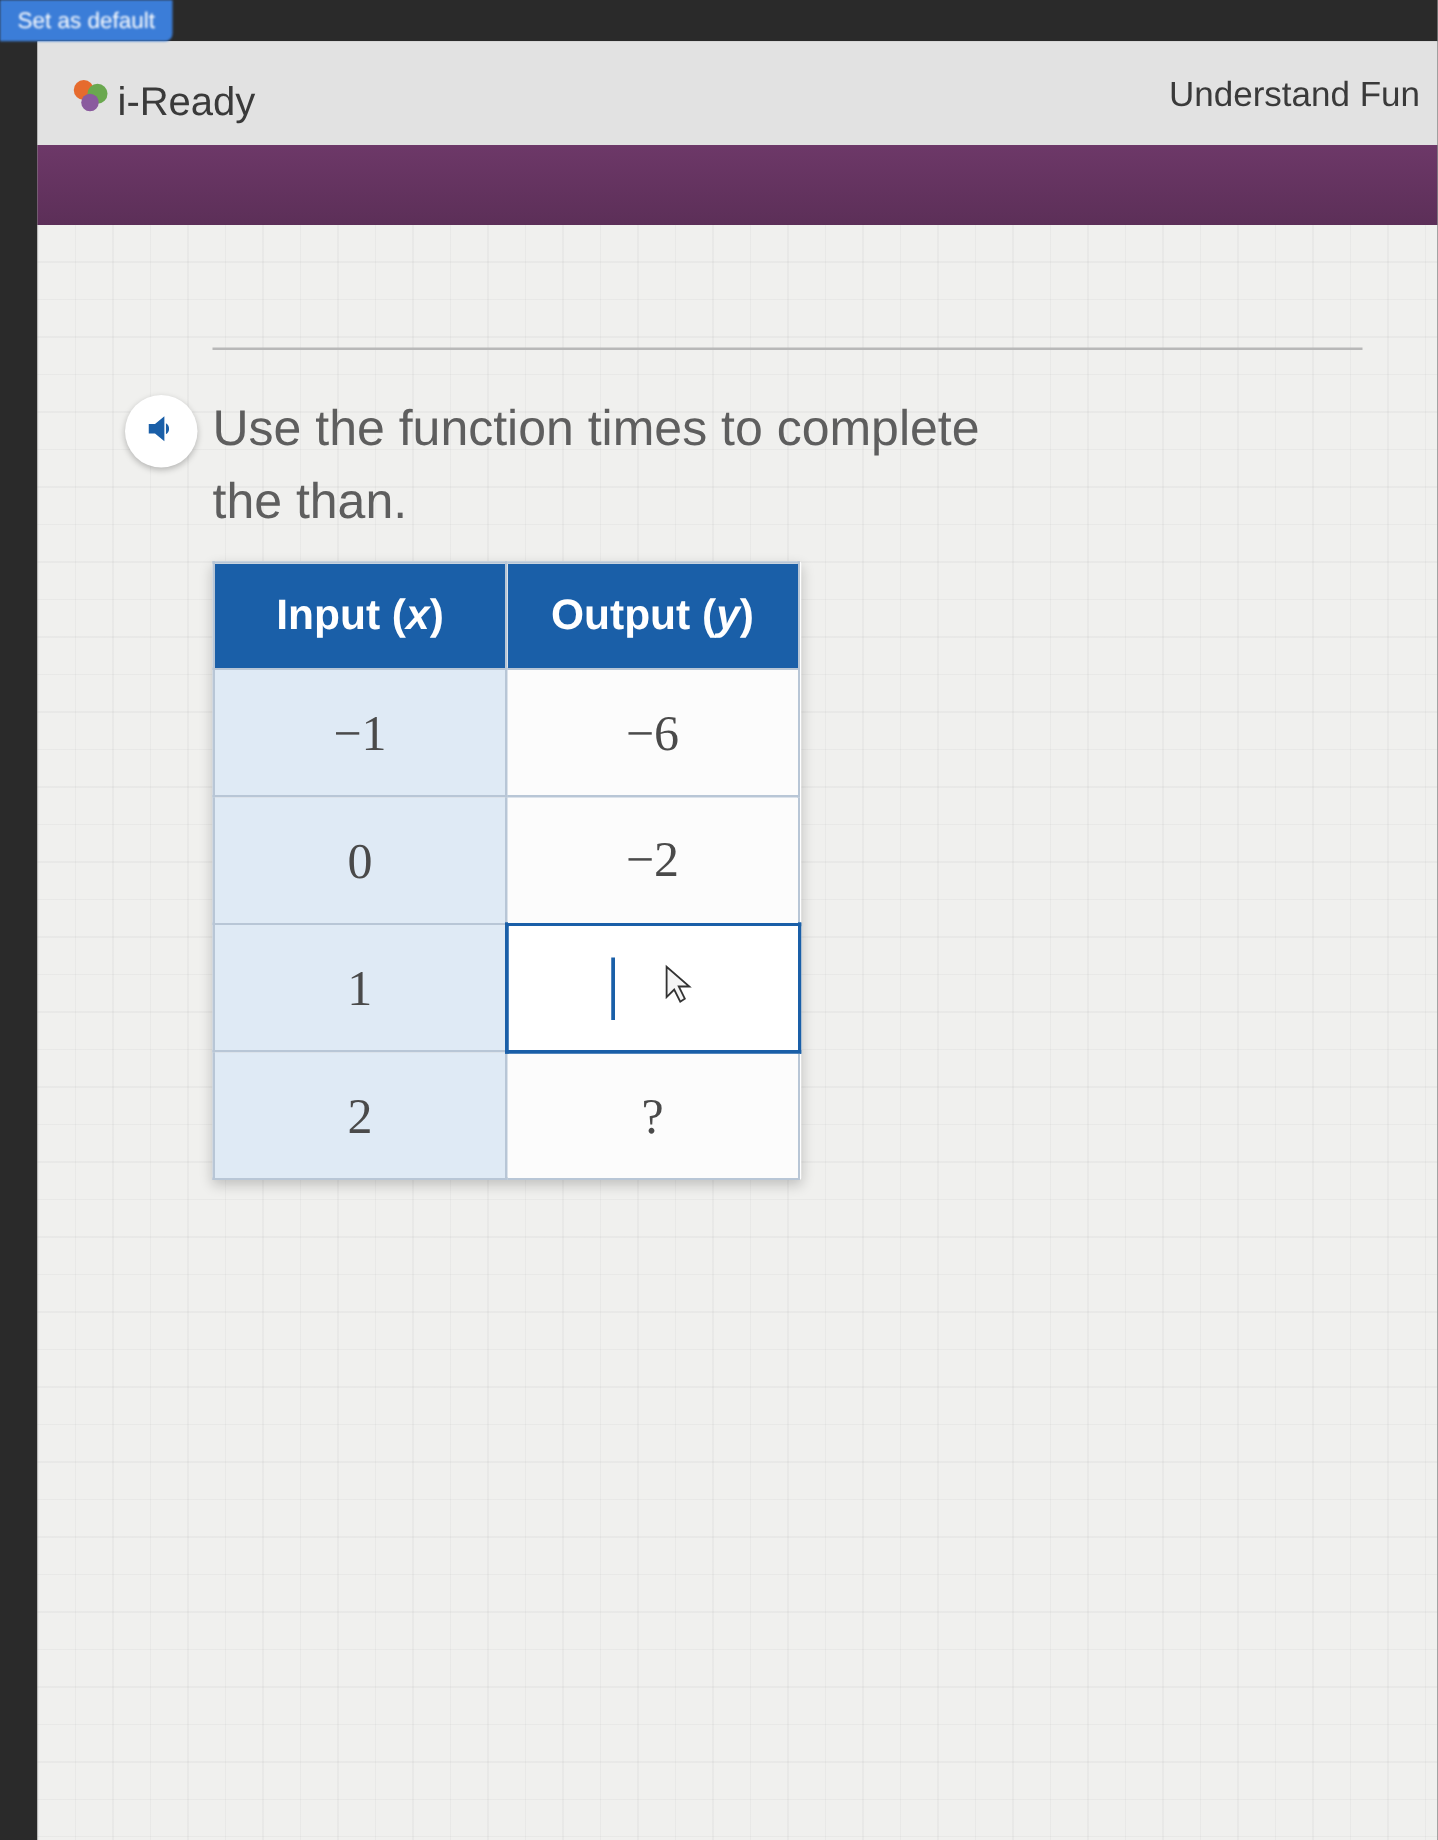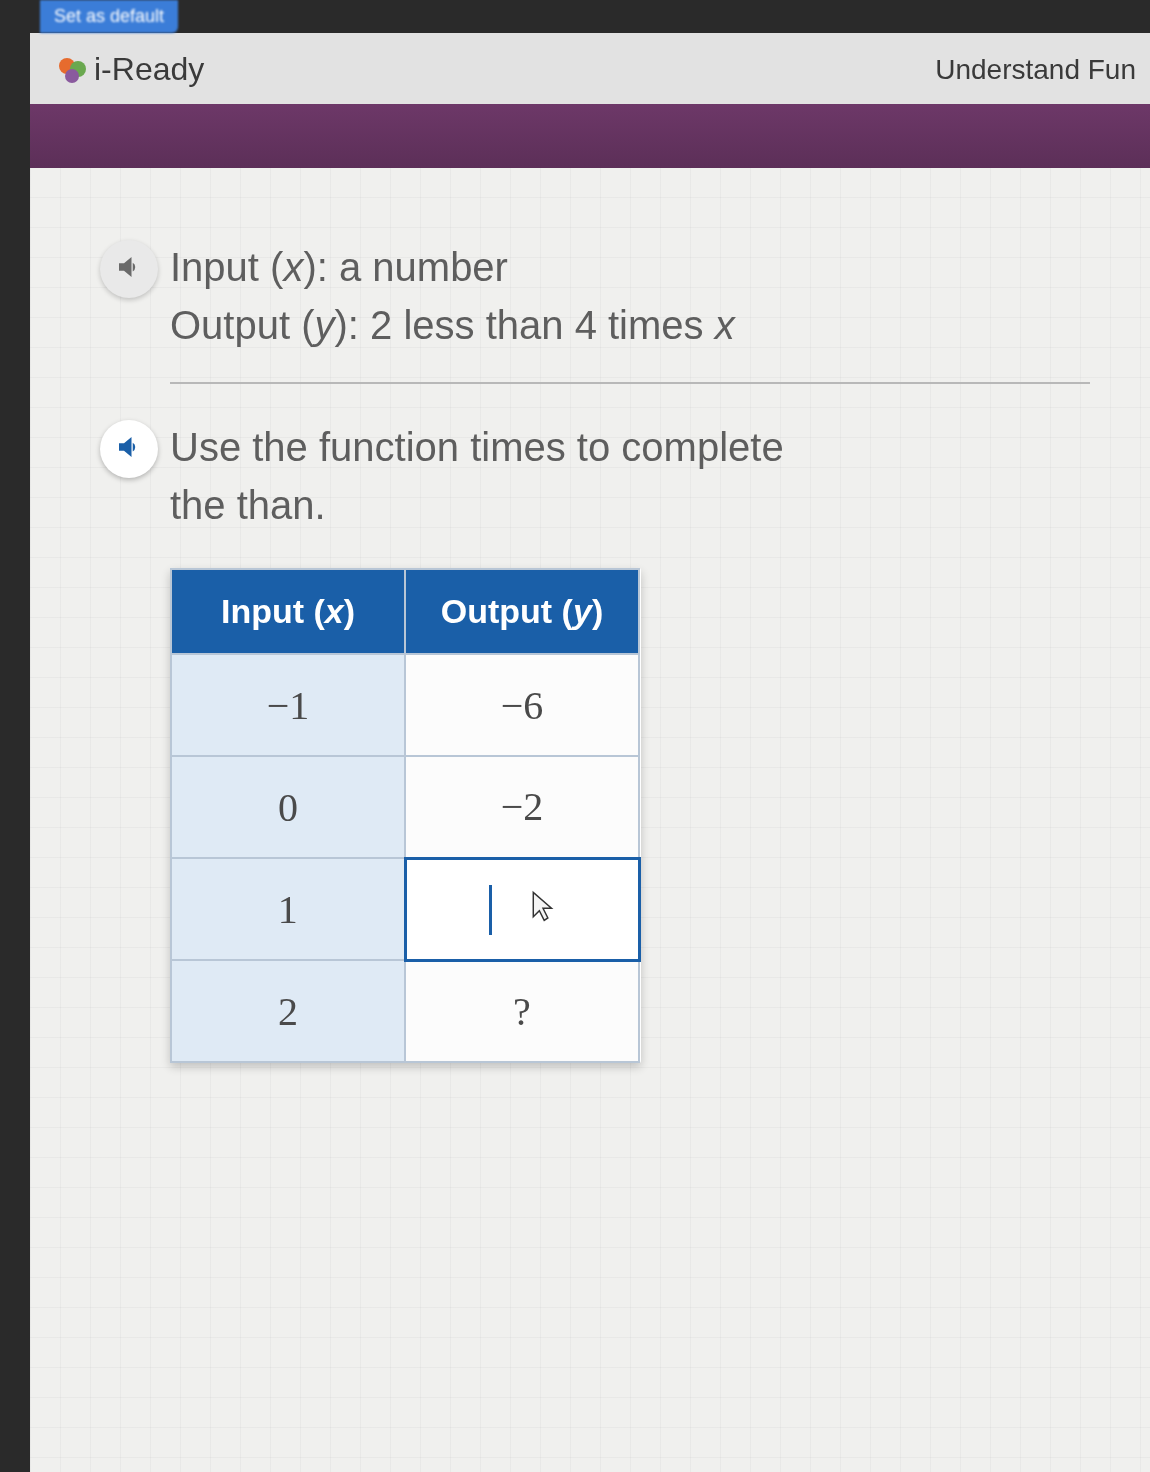--- a/index.html
+++ b/index.html
@@ -16,21 +16,20 @@
   background: #2a2a2a;
 }
 .browser-btn {
   background: #3b7dd8;
   color: #fff;
   padding: 6px 14px;
   font-size: 18px;
   border-radius: 0 0 6px 0;
   display: inline-block;
   filter: blur(0.8px);
-  margin-left: 40px;
 }
 .app-frame {
   margin: 0 0 0 30px;
   background: #e2e2e2;
 }
 .top-bar {
   display: flex;
   align-items: center;
   justify-content: space-between;
   padding: 18px 14px 16px 28px;
@@ -44,20 +43,21 @@
 .logo-mark {
   width: 30px;
   height: 30px;
   display: inline-block;
 }
 .logo-text {
   font-size: 32px;
   color: #3a3a3a;
   font-weight: 500;
   filter: blur(0.6px);
+  margin-top: 12px;
 }
 .top-right {
   font-size: 28px;
   color: #3a3a3a;
   filter: blur(0.6px);
 }
 .purple-band {
   height: 64px;
   background: linear-gradient(#6d3868, #5c2f58);
 }
@@ -102,21 +102,21 @@
   filter: blur(0.6px);
 }
 .italic { font-style: italic; }
 hr.divider {
   margin: 28px 0 34px 70px;
   border: none;
   border-top: 2px solid #b8b8b8;
 }
 .table-wrap {
   margin-left: 70px;
-  margin-top: 24px;
+  margin-top: 9px;
   display: inline-block;
   background: #fff;
   box-shadow: 0 4px 10px rgba(0,0,0,0.2);
   border-radius: 2px;
 }
 table.func {
   border-collapse: collapse;
 }
 table.func th {
   background: #1a5fa8;
@@ -183,33 +183,20 @@
       </div>
       <div class="top-right">Understand Fun</div>
     </div>
 
     <div class="purple-band"></div>
 
     <div class="canvas">
       <div class="content">
 
         
-        <div class="row-block">
-          <div class="audio-btn soft">
-            <span>
-              <svg viewBox="0 0 24 24">
-                  <path fill="#6a6a6a" d="M4 9v6h4l6 5V4L8 9H4zm13 3a4 4 0 0 0-2-3.5v7A4 4 0 0 0 17 12z"></path>
-                </svg>
-            </span>
-          </div>
-          <div class="prompt-text">
-            <span>Input (</span><span class="italic">x</span><span>): a number</span><br>
-            <span>Output (</span><span class="italic">y</span><span>): 2 less than 4 times </span><span class="italic">x</span>
-          </div>
-        </div>
 
         <hr class="divider">
 
         
         <div class="row-block">
           <div class="audio-btn">
             <span>
               <svg viewBox="0 0 24 24">
                   <path fill="#1a5fa8" d="M4 9v6h4l6 5V4L8 9H4zm13 3a4 4 0 0 0-2-3.5v7A4 4 0 0 0 17 12z"></path>
                 </svg>

